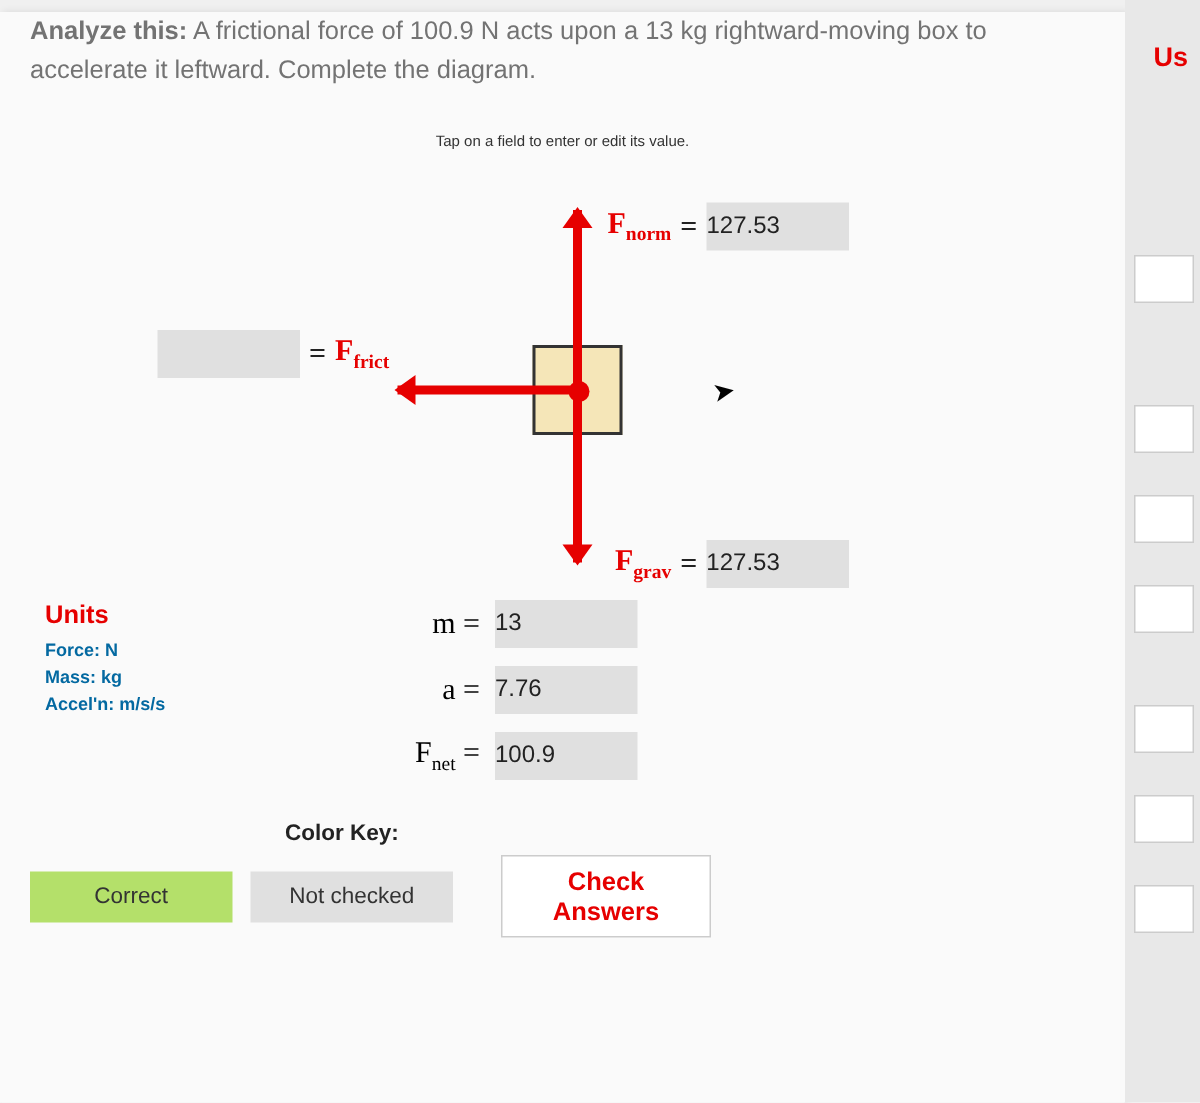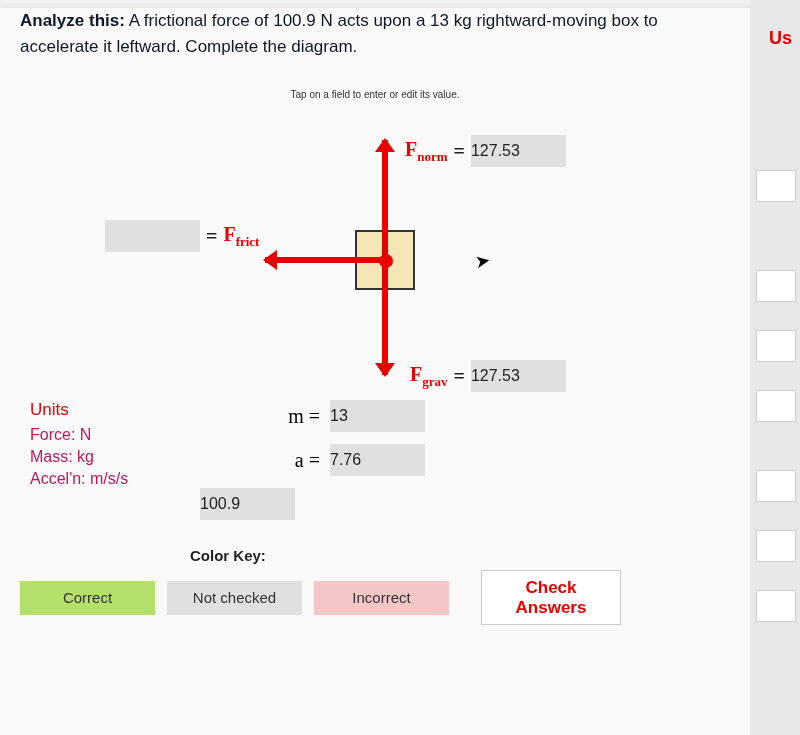--- a/index.html
+++ b/index.html
@@ -21,21 +21,21 @@
     }
     .banner {
       color: #888;
       font-size: 14px;
       padding: 0 0 10px 60px;
       letter-spacing: 0.3px;
     }
     .banner a { color: #b04040; text-decoration: underline; }
     .prompt {
       font-size: 17px;
-      color: #0f172a;
+      color: #737373;
       line-height: 1.5;
       margin: 8px 0 30px 0;
     }
     .prompt b { font-weight: bold; }
     .instruction {
       text-align: center;
       font-size: 10px;
       color: #333;
       margin-bottom: 20px;
     }
@@ -79,23 +79,23 @@
       font-size:16px;
       color:#222;
       border:none;
     }
     .eq { color:#222; font-size:20px; font-weight:bold; margin:0 6px; font-family: Georgia, serif;}
     .fnorm-row { position:absolute; left:330px; top:15px; display:flex; align-items:center; }
     .fgrav-row { position:absolute; left:335px; top:240px; display:flex; align-items:center; }
     .ffrict-row { position:absolute; left:30px; top:100px; display:flex; align-items:center; }
     .cursor { position:absolute; left:400px; top:130px; font-size:18px; color:#000; transform: rotate(-10deg);}
     .bottom-section { display:flex; margin-top:10px; }
-    .units { width:180px; padding-left:10px; }
+    .units { width:180px; padding-left:10px;font-weight:bold; }
     .units-title { color:#e60000; font-size:17px; margin-bottom:6px; }
-    .units-line { font-size:16px; color:#be185d; margin-bottom:4px; }
+    .units-line { font-size:12px; color:#0369a1; margin-bottom:4px; }
     .values { flex:1; }
     .value-row { display:flex; align-items:center; justify-content:flex-start; margin-bottom:12px; }
     .value-label { width:120px; text-align:right; font-size:20px; font-family: Georgia, serif; margin-right:10px;}
     .value-label sub { font-size:13px; }
     .color-key-section { margin-top:15px; }
     .ck-label { font-size:15px; margin-left:170px; margin-bottom:6px; color:#222; font-weight:bold;}
     .ck-row { display:flex; gap:12px; align-items:center; }
     .swatch { width:135px; height:34px; line-height:34px; text-align:center; font-size:15px; }
     .sw-not { background:#e0e0e0; color:#333; }
     .sw-correct { background:#b4e06a; color:#333; }
@@ -176,31 +176,33 @@
     <div class="values">
       <div class="value-row">
         <span class="value-label">m =</span>
         <span class="field">13</span>
       </div>
       <div class="value-row">
         <span class="value-label">a =</span>
         <span class="field">7.76</span>
       </div>
       <div class="value-row">
+        <span class="value-label">
+          <span>F</span><sub>net</sub><span> =</span>
+        </span>
         <span class="field">100.9</span>
       </div>
     </div>
   </div>
 
   <div class="color-key-section">
     <div class="ck-label">Color Key:</div>
     <div class="ck-row">
       <div class="swatch sw-correct">Correct</div>
       <div class="swatch sw-not">Not checked</div>
-      <div class="swatch sw-incorrect">Incorrect</div>
       <div class="check-btn">
         <span>Check</span>
         <span>Answers</span>
       </div>
     </div>
   </div>
 
 </div>
 
 <div class="right-strip">

